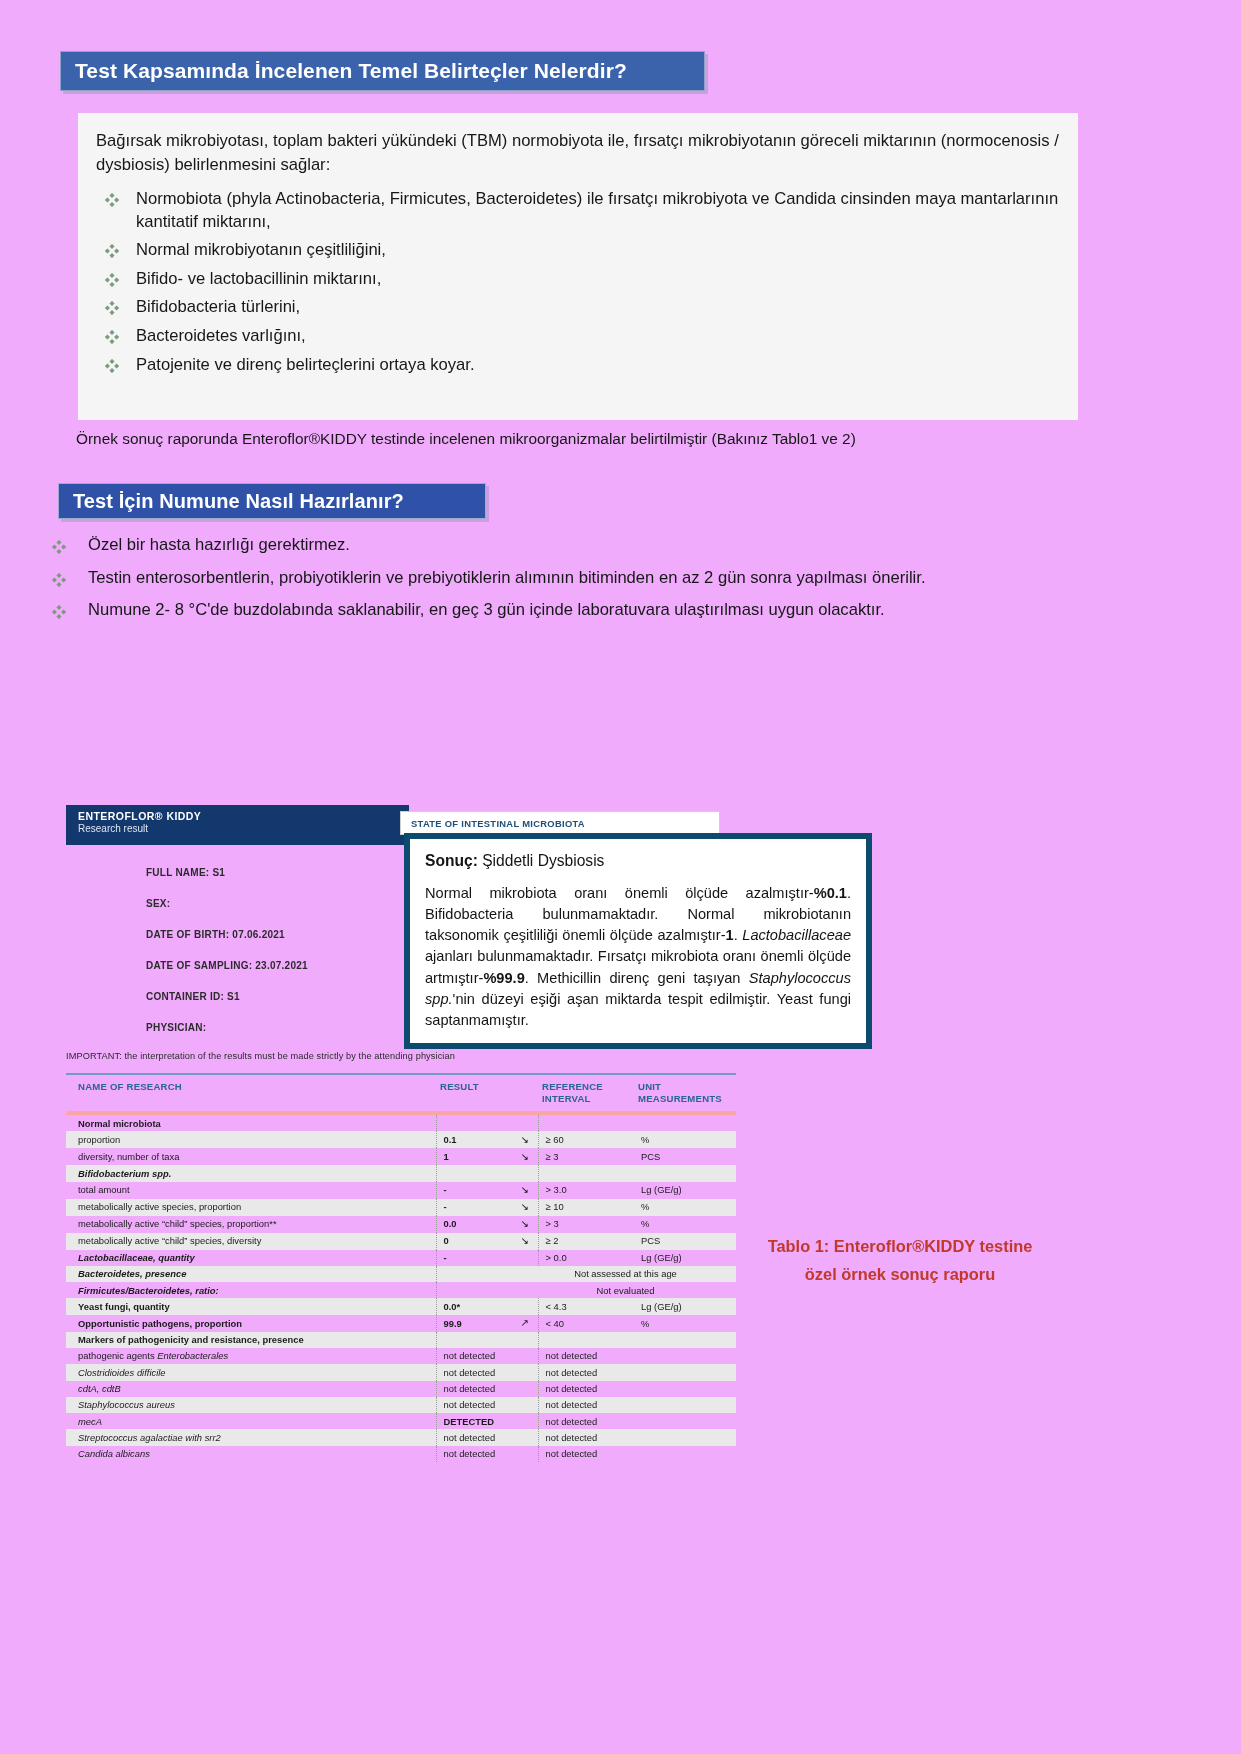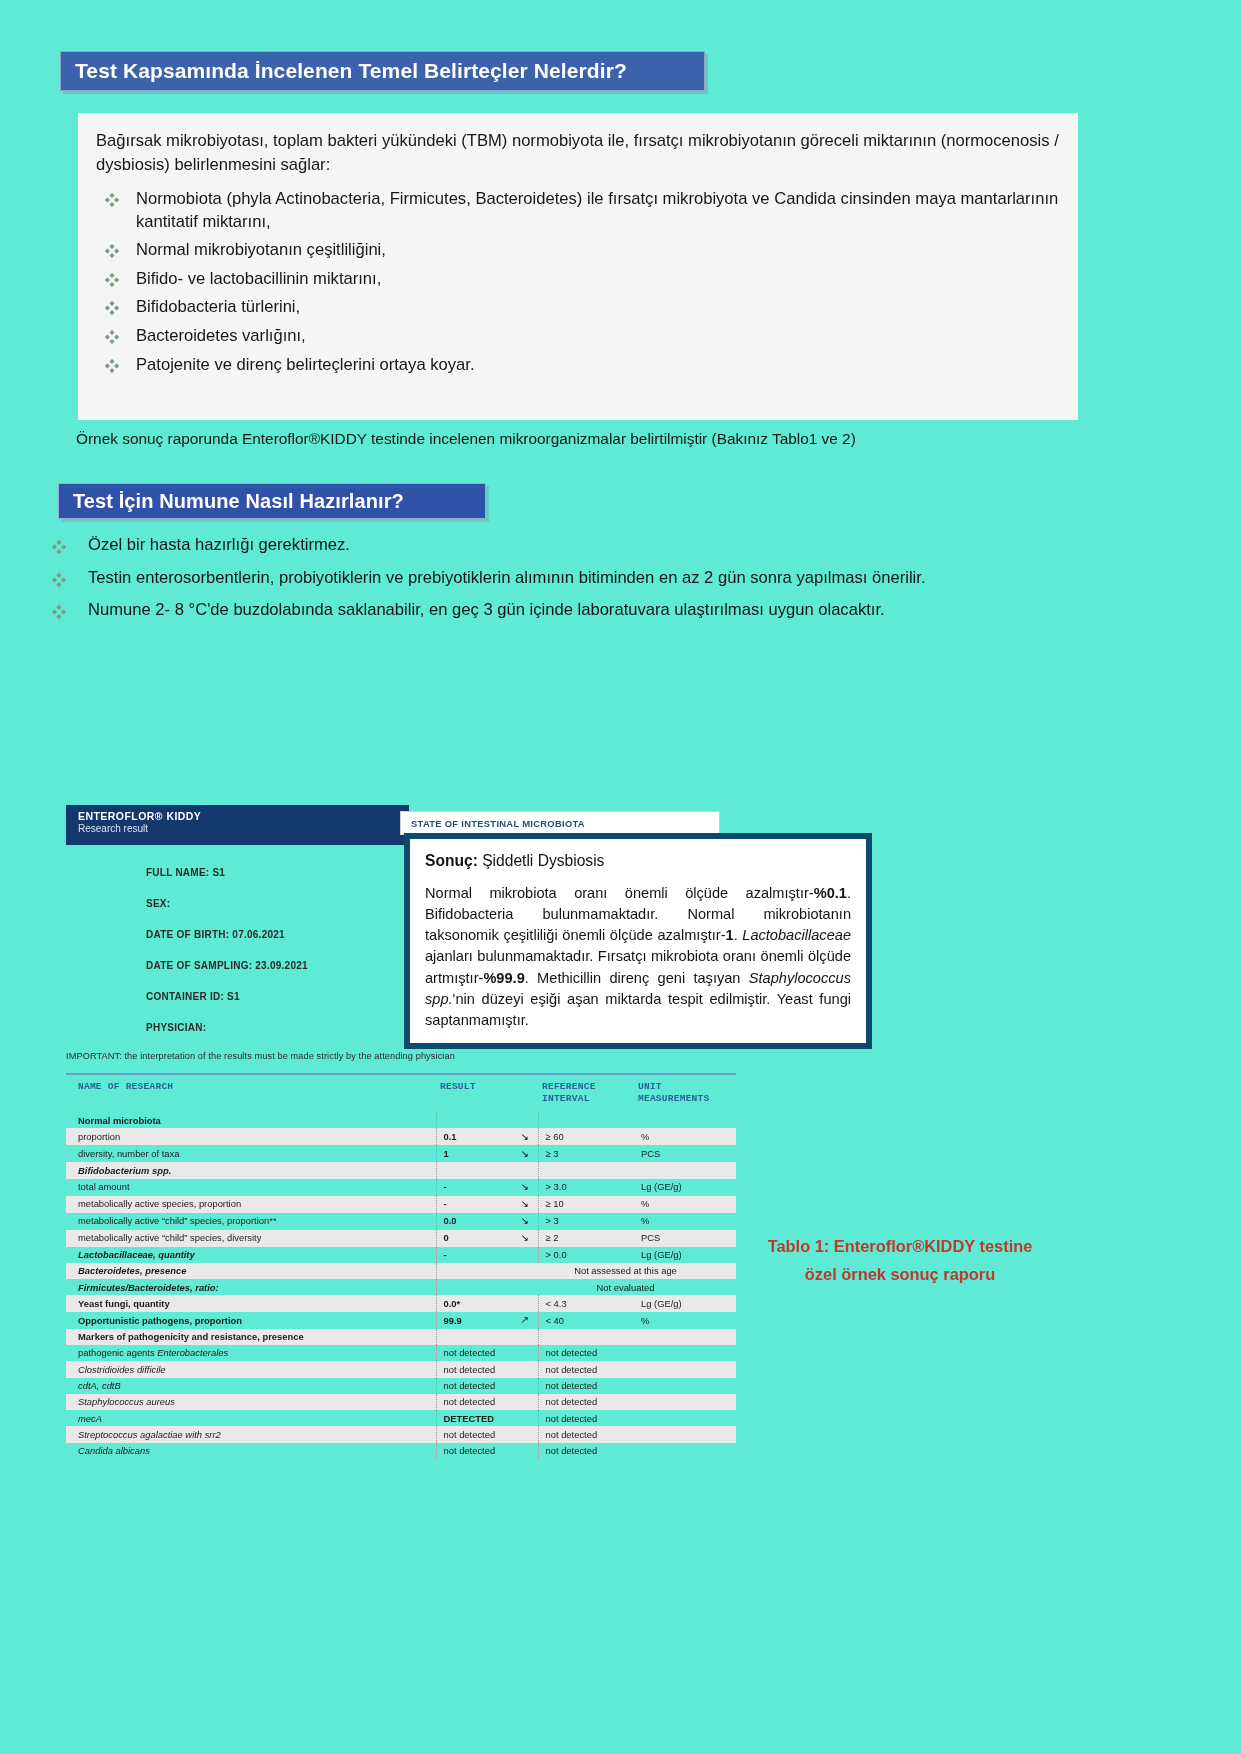--- a/index.html
+++ b/index.html
@@ -12,21 +12,21 @@
     height: 1754px;
     font-family: "Liberation Sans", sans-serif;
     color: #1a1a1a;
     position: relative;
     overflow: hidden;
   }
   .page {
     position: relative;
     width: 1241px;
     height: 1754px;
-    background: #5eead4;
+    background: #f0abfc;
   }
 
   
   .banner {
     position: absolute;
     background: #2f55a4;
     color: #ffffff;
     font-weight: bold;
     display: flex;
     align-items: center;
@@ -246,24 +246,23 @@
   table.results col.c-unit  { width: 102px; }
 
   table.results thead th {
     color: #2a6496;
     font-size: 9.6px;
     font-weight: bold;
     text-align: left;
     vertical-align: top;
     padding: 6px 4px 7px 4px;
     border-top: 2px solid #6f9cc4;
-    border-bottom: 1px solid #fca5a5;
+    border-bottom: 4px solid #fca5a5;
     line-height: 1.2;
     letter-spacing: 0.2px;
-    font-family: Liberation Mono, monospace;
   }
   table.results thead th.pl { padding-left: 12px; }
 
   table.results td {
     font-size: 9.4px;
     padding: 2.5px 4px;
     vertical-align: middle;
     color: #1b1b1b;
     line-height: 1.2;
   }
@@ -451,21 +450,21 @@
     <div id="report-top">
 
       <div id="report-brandbar">
         <div id="report-brand-name">ENTEROFLOR® KIDDY</div>
         <div id="report-brand-sub">Research result</div>
       </div>
 
       <div class="patient-line" style="top:62px">FULL NAME: S1</div>
       <div class="patient-line" style="top:93px">SEX:</div>
       <div class="patient-line" style="top:124px">DATE OF BIRTH: 07.06.2021</div>
-      <div class="patient-line" style="top:155px">DATE OF SAMPLING: 23.09.2021</div>
+      <div class="patient-line" style="top:155px">DATE OF SAMPLING: 23.07.2021</div>
       <div class="patient-line" style="top:186px">CONTAINER ID: S1</div>
       <div class="patient-line" style="top:217px">PHYSICIAN:</div>
 
       <div id="microbiota-strip">
         <span>STATE OF INTESTINAL MICROBIOTA</span>
       </div>
 
       <div id="conclusion-box">
         <div id="conclusion-title"><b>Sonuç:</b> <span>Şiddetli Dysbiosis</span></div>
         <div id="conclusion-body"><span>Normal mikrobiota oranı önemli ölçüde azalmıştır-</span><b>%0.1</b><span>. Bifidobacteria bulunmamaktadır. Normal mikrobiotanın taksonomik çeşitliliği önemli ölçüde azalmıştır-</span><b>1</b><span>. </span><i>Lactobacillaceae</i><span> ajanları bulunmamaktadır. Fırsatçı mikrobiota oranı önemli ölçüde artmıştır-</span><b>%99.9</b><span>. Methicillin direnç geni taşıyan </span><i>Staphylococcus spp.</i><span>'nin düzeyi eşiği aşan miktarda tespit edilmiştir. Yeast fungi saptanmamıştır.</span></div>

